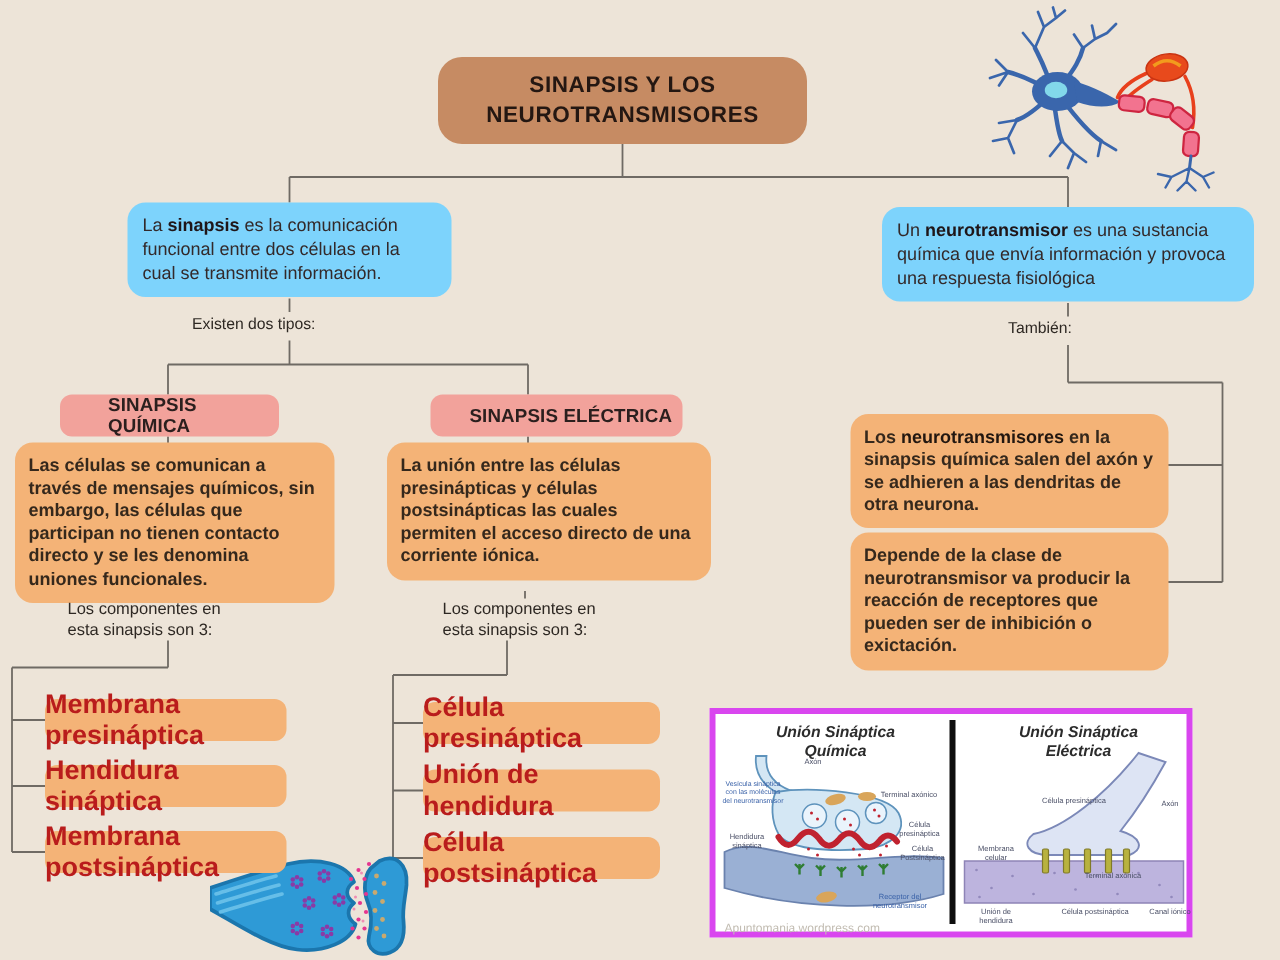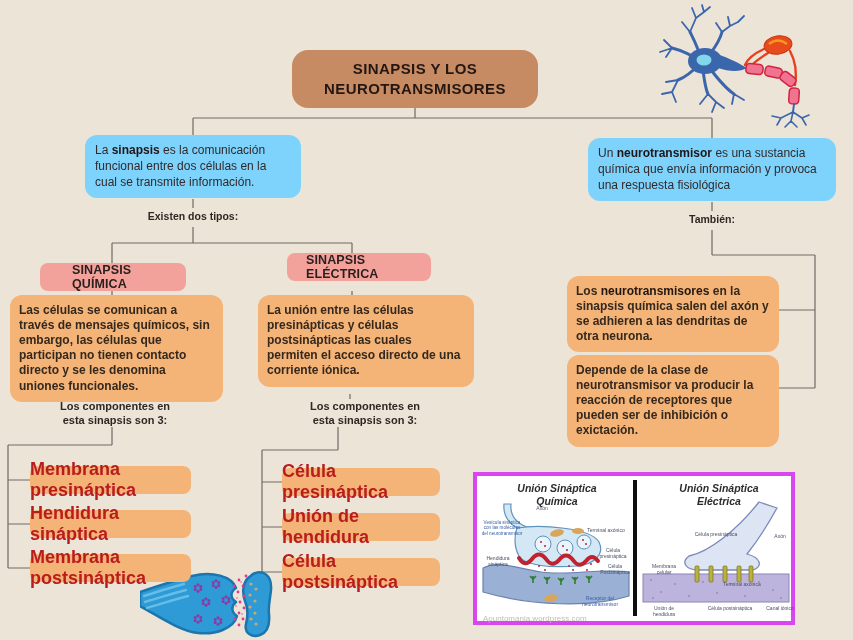--- a/index.html
+++ b/index.html
@@ -9,40 +9,40 @@
     font-family:"Liberation Sans",sans-serif;
     color:#3a3330;
   }
   .connectors{position:absolute;left:0;top:0;z-index:0;}
   .box{position:absolute;z-index:2;box-sizing:border-box;}
   .title-box{
     left:292px;top:38px;width:246px;height:58px;
     background:#C68B63;border-radius:16px;
     display:flex;flex-direction:column;align-items:center;justify-content:center;
     font-size:15px;font-weight:600;letter-spacing:.4px;color:#241712;
-    text-align:center;line-height:1.35;margin-top:12px;
+    text-align:center;line-height:1.35;
   }
   .def-box{
     background:#7dd3fc;border-radius:12px;padding:8px 10px;
     font-size:12px;line-height:1.32;color:#33292a;
   }
   .def-box b{color:#1f1518;}
   .def-left{left:85px;top:135px;width:216px;}
   .def-right{left:588px;top:138px;width:248px;}
   .mini-label{
-    position:absolute;z-index:2;font-size:10.5px;font-weight:bold;color:#2e2823;
-    text-align:center;line-height:1.25;
+    position:absolute;z-index:2;font-size:10.5px;font-weight:normal;color:#2e2823;
+    text-align:left;line-height:1.25;
   }
   .type-header{
     background:#F2A29B;border-radius:8px;height:28px;
     display:flex;align-items:center;justify-content:center;
     font-size:12.5px;font-weight:600;color:#2b1f1e;letter-spacing:.1px;
   }
   .chem-header{left:40px;top:263px;width:146px;padding-left:32px;}
-  .elec-header{left:287px;top:253px;width:144px;padding-left:19px;}
+  .elec-header{left:287px;top:263px;width:168px;padding-left:19px;}
   .body-box{
     background:#F4B377;border-radius:12px;padding:8px 9px;
     font-size:12px;line-height:1.26;color:#35281c;font-weight:bold;
   }
   .body-box b{color:#221710;}
   .chem-body{left:10px;top:295px;width:213px;}
   .elec-body{left:258px;top:295px;width:216px;}
   .nt-box1{left:567px;top:276px;width:212px;}
   .nt-box2{left:567px;top:355px;width:212px;}
   .item-box{

